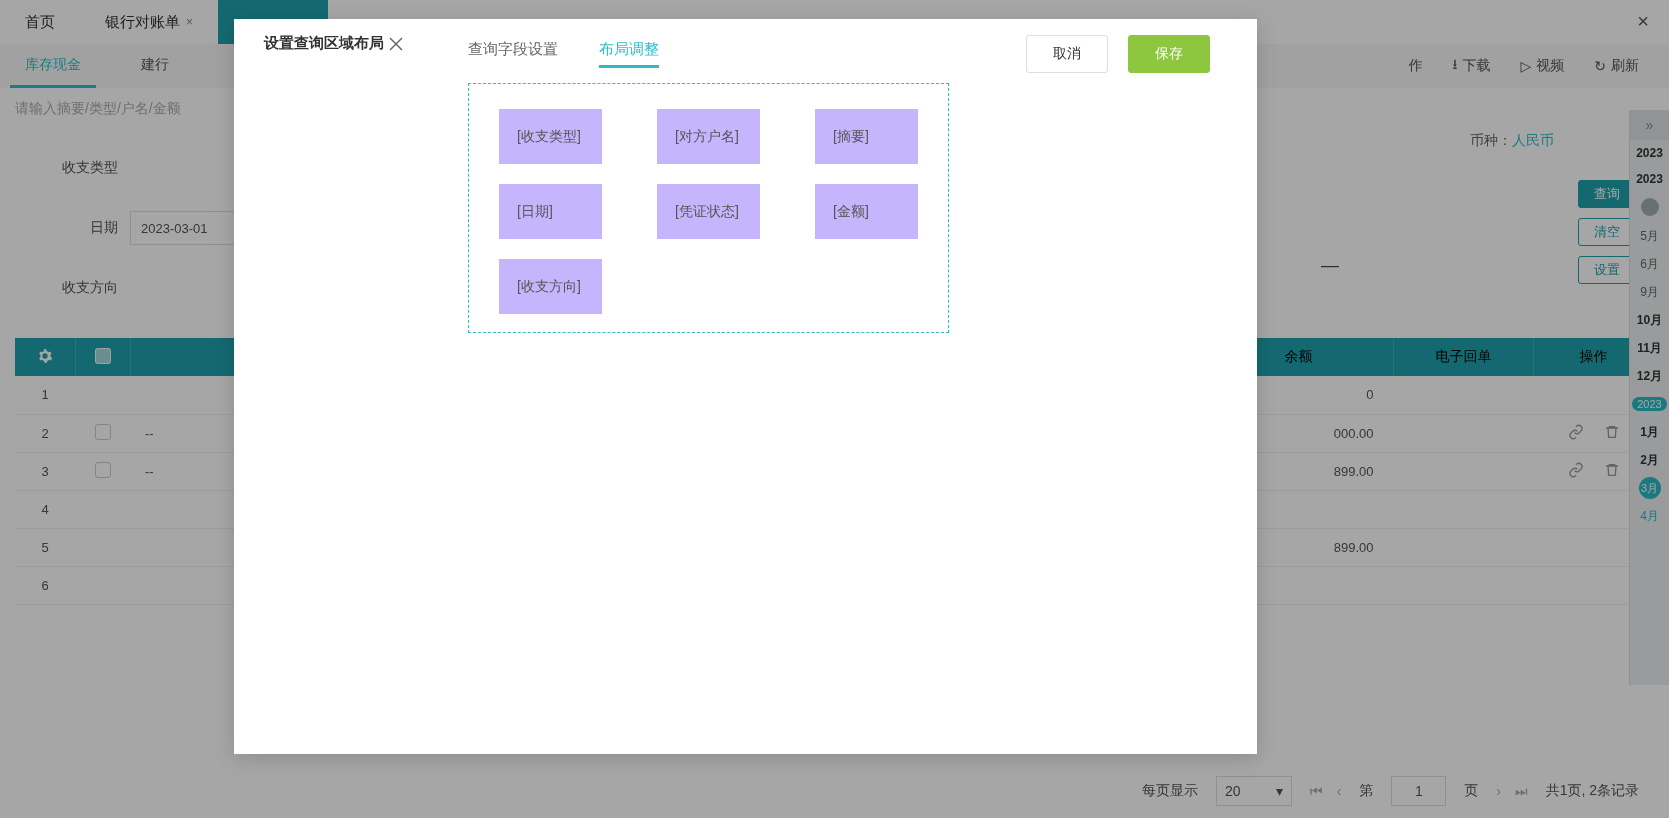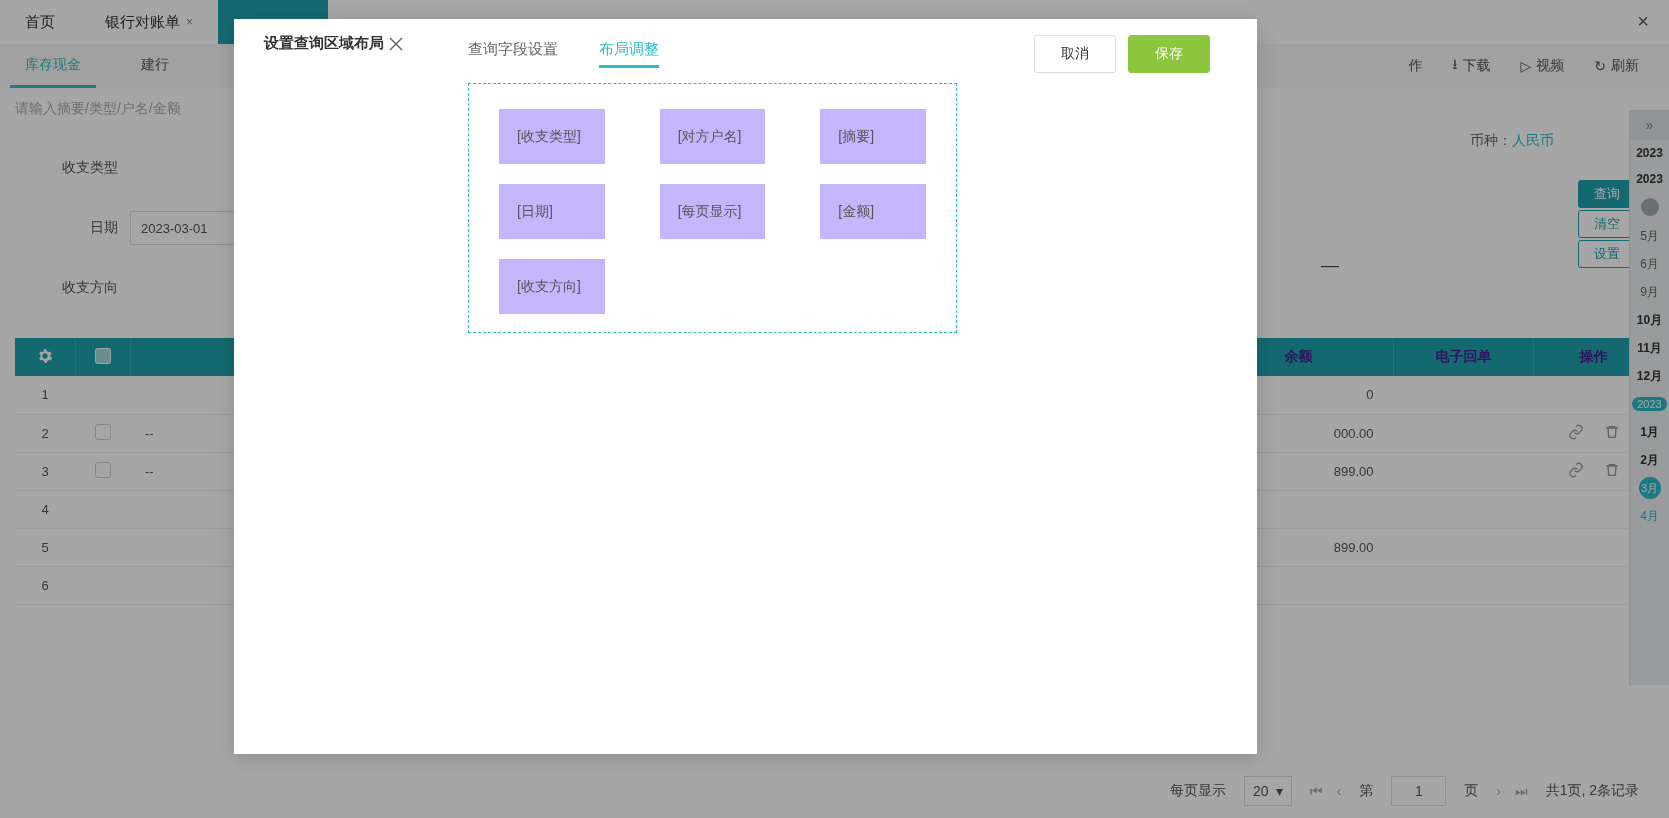--- a/index.html
+++ b/index.html
@@ -94,21 +94,21 @@
       color: #555;
       font-size: 14px;
       cursor: move;
     }
     .modal-footer {
       height: 70px;
       display: flex;
       align-items: center;
       justify-content: flex-end;
       padding: 0 47px;
-      gap: 12px;
+      gap: 20px;
     }
     .btn {
       height: 38px;
       padding: 0 26px;
       border-radius: 3px;
       font-size: 14px;
       cursor: pointer;
       display: inline-flex;
       align-items: center;
       justify-content: center;
@@ -239,42 +239,42 @@
       font-size: 13px;
     }
     .placeholder { color: #aaa; }
 
     .side-actions {
       position: absolute;
       right: 33px;
       top: 180px;
       display: flex;
       flex-direction: column;
-      gap: 2px;
+      gap: 10px;
     }
     .side-btn {
       width: 58px;
       height: 28px;
       border-radius: 3px;
       font-size: 13px;
       display: flex;
       align-items: center;
       justify-content: center;
       cursor: pointer;
     }
     .side-btn.green-fill { background: #1fa1ad; color:#fff; border:1px solid #1fa1ad;}
     .side-btn.green-outline { background:#fff; color:#1fa1ad; border:1px solid #1fa1ad;}
 
     .table-wrap { margin: 20px 15px 0 15px; }
     table { width:100%; border-collapse: collapse; table-layout: fixed;}
     thead th {
       background: #1fa1ad;
-      color: #4c1d95;
+      color: #000000;
       height: 38px;
-      font-weight: 700;
+      font-weight: 400;
       font-size: 14px;
       border-right: 1px solid rgba(255,255,255,0.15);
       text-align: center;
     }
     tbody td {
       height: 38px;
       border-bottom: 1px solid #eee;
       text-align: center;
       font-size: 13px;
       color: #555;
@@ -308,21 +308,21 @@
       right: 30px;
       display: flex;
       align-items: center;
       gap: 18px;
       color: #555;
       font-size: 14px;
     }
     .pagination .sel {
       border: 1px solid #ddd;
       height: 30px;
-      width: 48px;
+      width: 76px;
       display: flex;
       align-items: center;
       justify-content: space-between;
       padding: 0 8px;
     }
     .pagination .pg-input {
       border: 1px solid #ddd;
       height: 30px;
       width: 55px;
       display: flex;
@@ -604,21 +604,21 @@
   <div class="modal-body">
     <div class="modal-tabs">
       <div class="modal-tab">查询字段设置</div>
       <div class="modal-tab active">布局调整</div>
     </div>
     <div class="layout-box">
       <div class="layout-chip">[收支类型]</div>
       <div class="layout-chip">[对方户名]</div>
       <div class="layout-chip">[摘要]</div>
       <div class="layout-chip">[日期]</div>
-      <div class="layout-chip">[每页显示]</div>
+      <div class="layout-chip">[凭证状态]</div>
       <div class="layout-chip">[金额]</div>
       <div class="layout-chip">[收支方向]</div>
     </div>
   </div>
   <div class="modal-footer">
     <div class="btn">取消</div>
     <div class="btn primary">保存</div>
   </div>
 </div>
 

